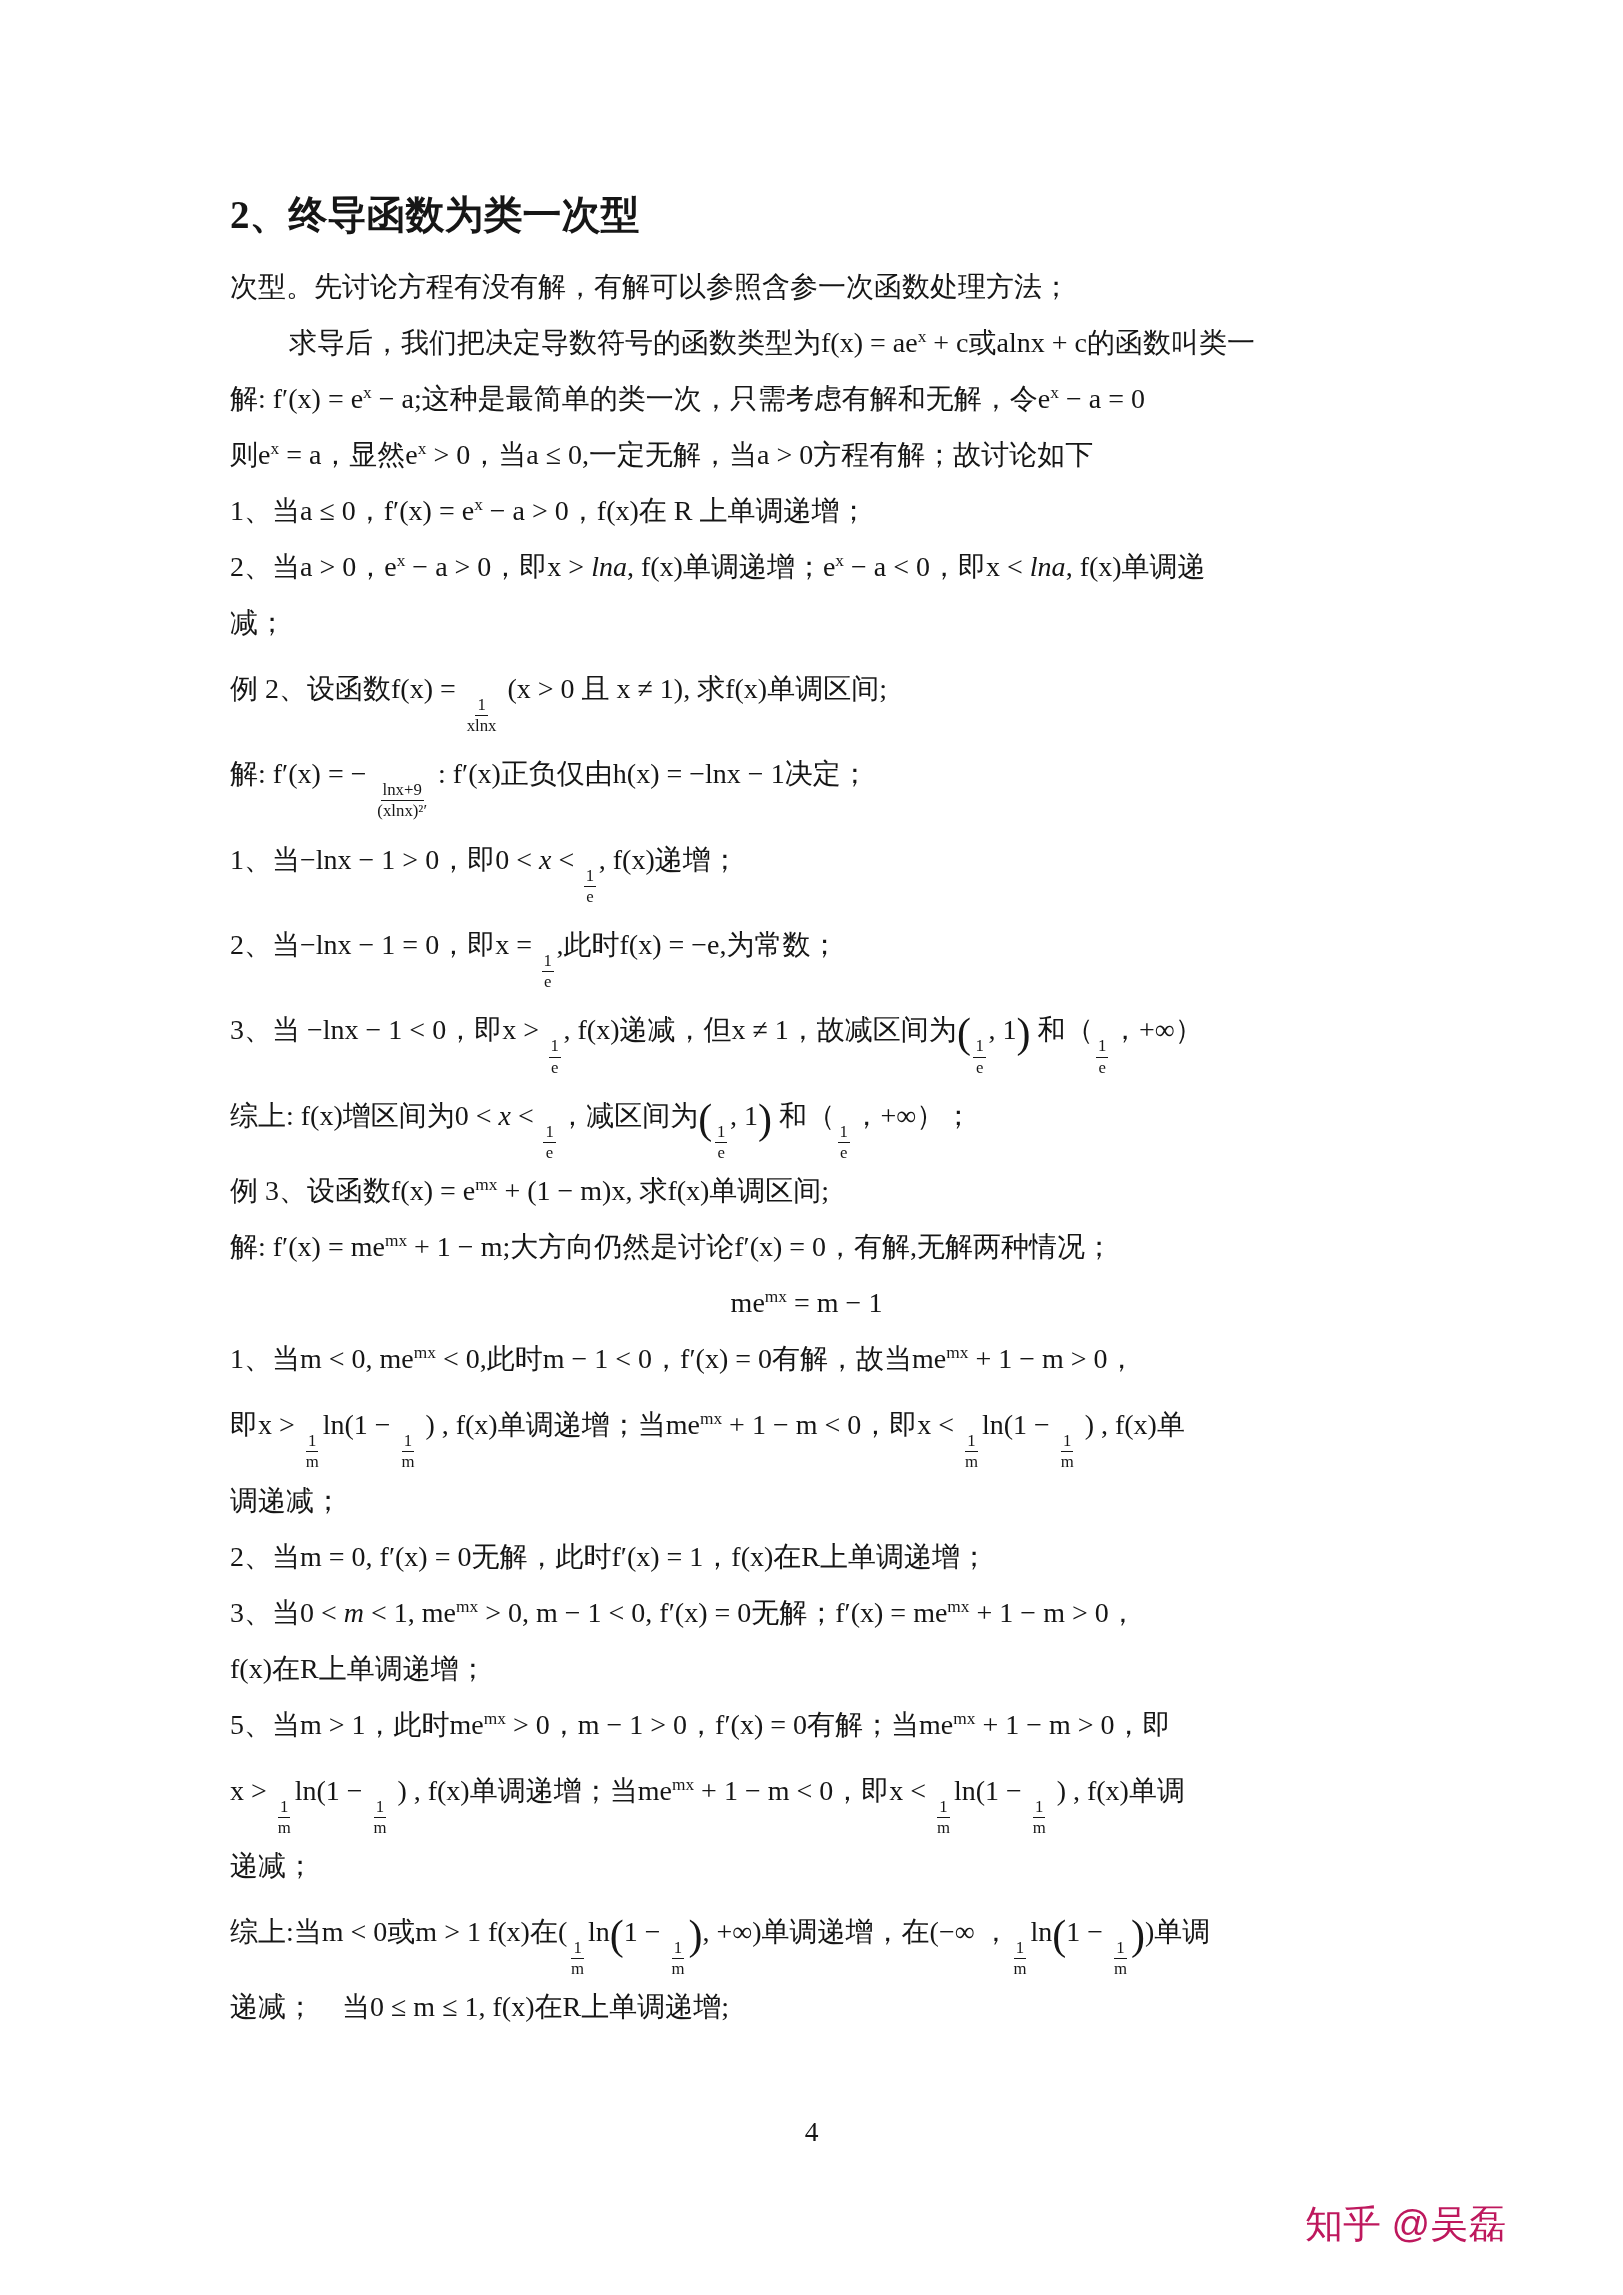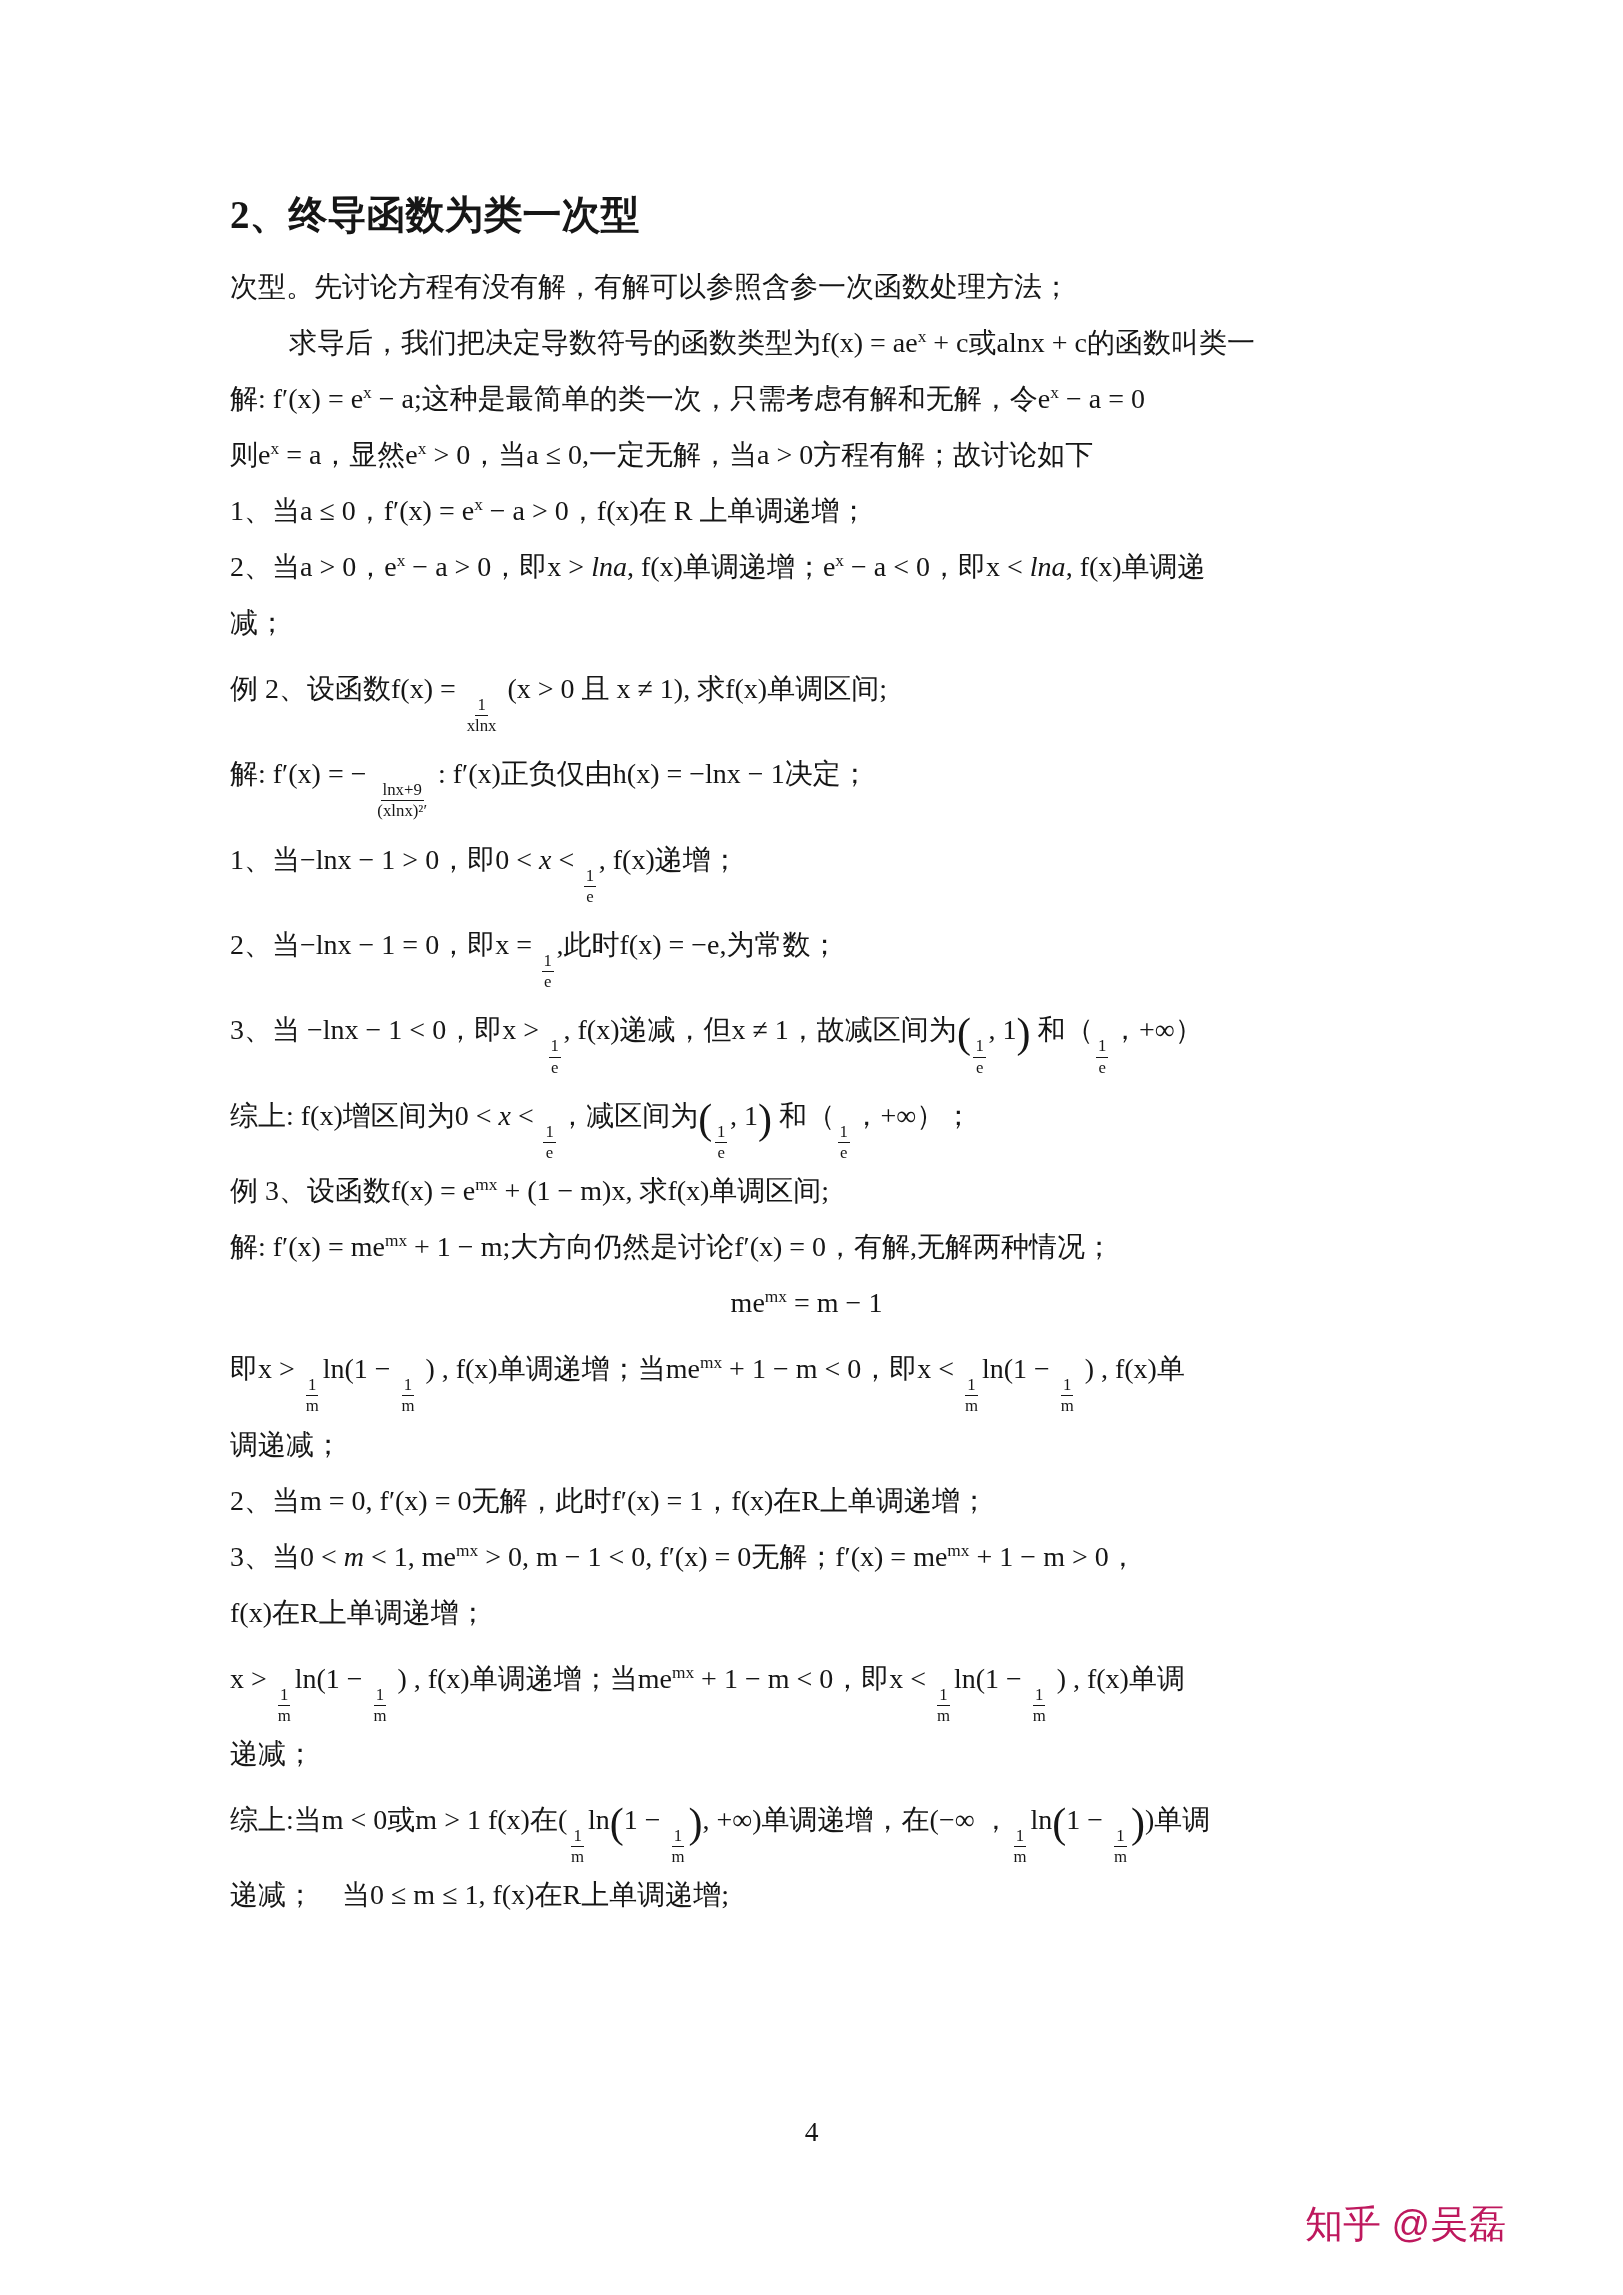--- a/index.html
+++ b/index.html
@@ -85,37 +85,39 @@
         </span>，减区间为<span class="bp">(</span><span class="frac">
           <span class="n">1</span>
           <span class="d">e</span>
         </span>, 1<span class="bp">)</span> 和（<span class="frac">
           <span class="n">1</span>
           <span class="d">e</span>
         </span>，+∞）；</p>
       <p class="line kind-body">例 3、设函数f(x) = e<sup class="s">mx</sup> + (1 − m)x, 求f(x)单调区间;</p>
       <p class="line kind-body">解: f′(x) = me<sup class="s">mx</sup> + 1 − m;大方向仍然是讨论f′(x) = 0，有解,无解两种情况；</p>
       <p class="line kind-center">me<sup class="s">mx</sup> = m − 1</p>
+      <p class="line kind-body">1、当m &lt; 0, me<sup class="s">mx</sup> &lt; 0,此时m − 1 &lt; 0，f′(x) = 0有解，故当me<sup class="s">mx</sup> + 1 − m &gt; 0，</p>
       <p class="line kind-body tall">即x &gt; <span class="frac">
           <span class="n">1</span>
           <span class="d">m</span>
         </span>ln(1 − <span class="frac">
           <span class="n">1</span>
           <span class="d">m</span>
         </span> ) , f(x)单调递增；当me<sup class="s">mx</sup> + 1 − m &lt; 0，即x &lt; <span class="frac">
           <span class="n">1</span>
           <span class="d">m</span>
         </span>ln(1 − <span class="frac">
           <span class="n">1</span>
           <span class="d">m</span>
         </span> ) , f(x)单</p>
       <p class="line kind-body">调递减；</p>
       <p class="line kind-body">2、当m = 0, f′(x) = 0无解，此时f′(x) = 1，f(x)在R上单调递增；</p>
       <p class="line kind-body">3、当0 &lt; <i>m</i> &lt; 1, me<sup class="s">mx</sup> &gt; 0, m − 1 &lt; 0, f′(x) = 0无解；f′(x) = me<sup class="s">mx</sup> + 1 − m &gt; 0，</p>
       <p class="line kind-body">f(x)在R上单调递增；</p>
+      <p class="line kind-body">5、当m &gt; 1，此时me<sup class="s">mx</sup> &gt; 0，m − 1 &gt; 0，f′(x) = 0有解；当me<sup class="s">mx</sup> + 1 − m &gt; 0，即</p>
       <p class="line kind-body tall">x &gt; <span class="frac">
           <span class="n">1</span>
           <span class="d">m</span>
         </span>ln(1 − <span class="frac">
           <span class="n">1</span>
           <span class="d">m</span>
         </span> ) , f(x)单调递增；当me<sup class="s">mx</sup> + 1 − m &lt; 0，即x &lt; <span class="frac">
           <span class="n">1</span>
           <span class="d">m</span>
         </span>ln(1 − <span class="frac">

